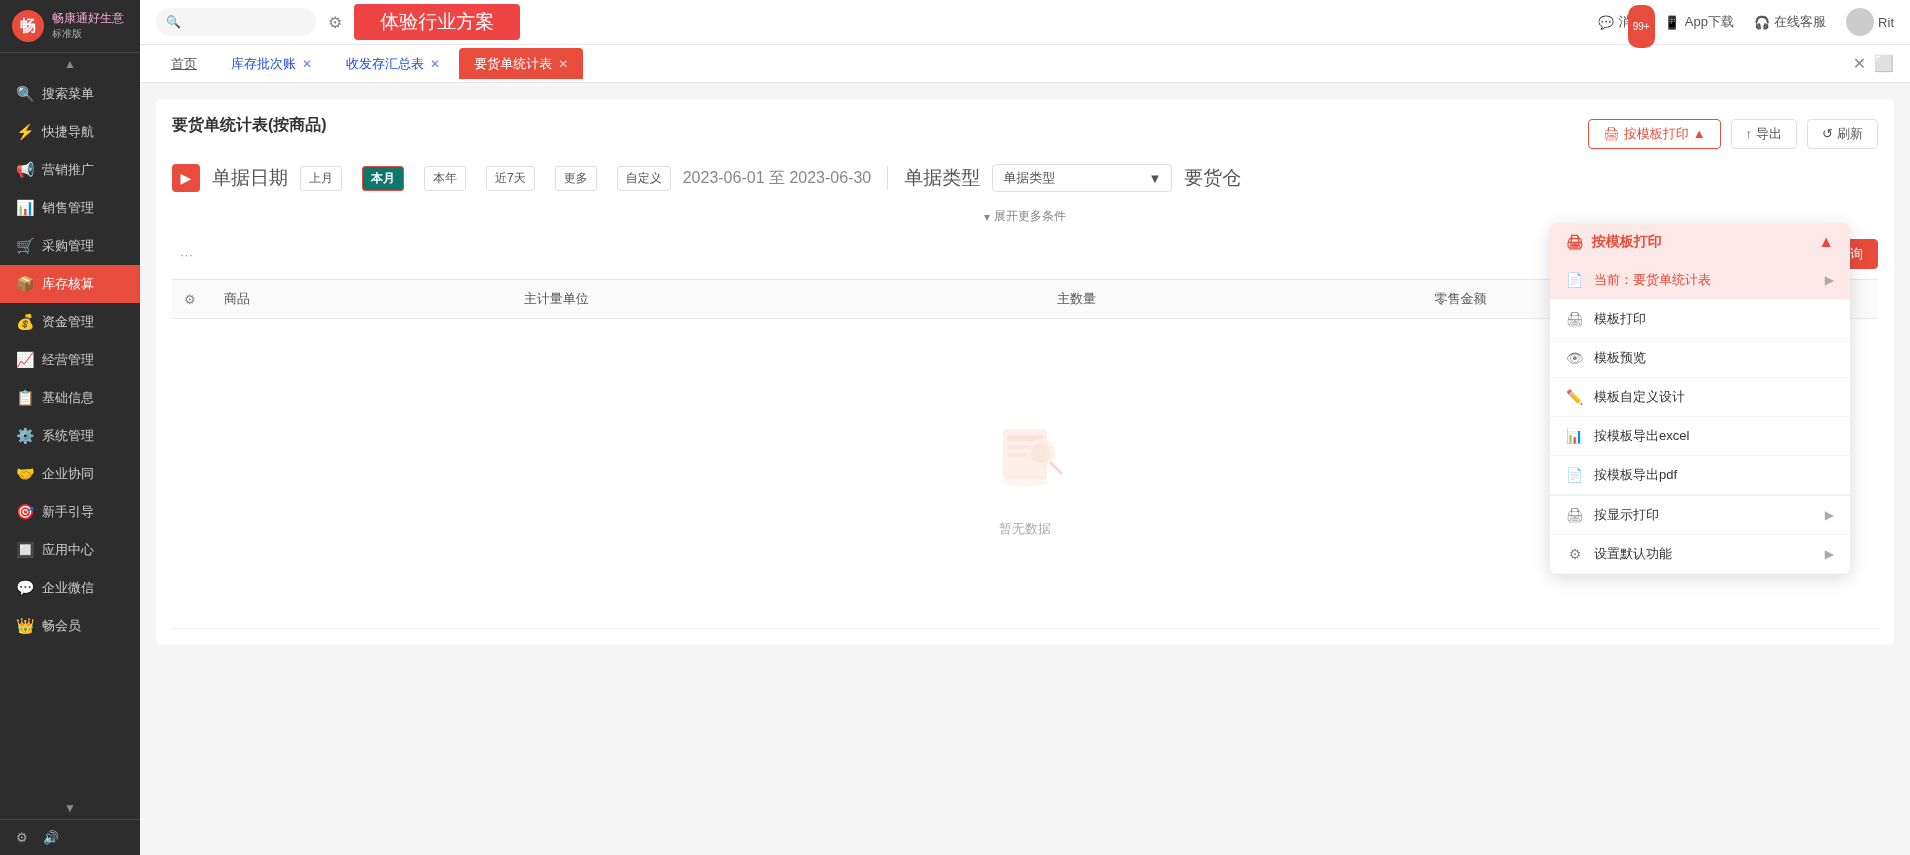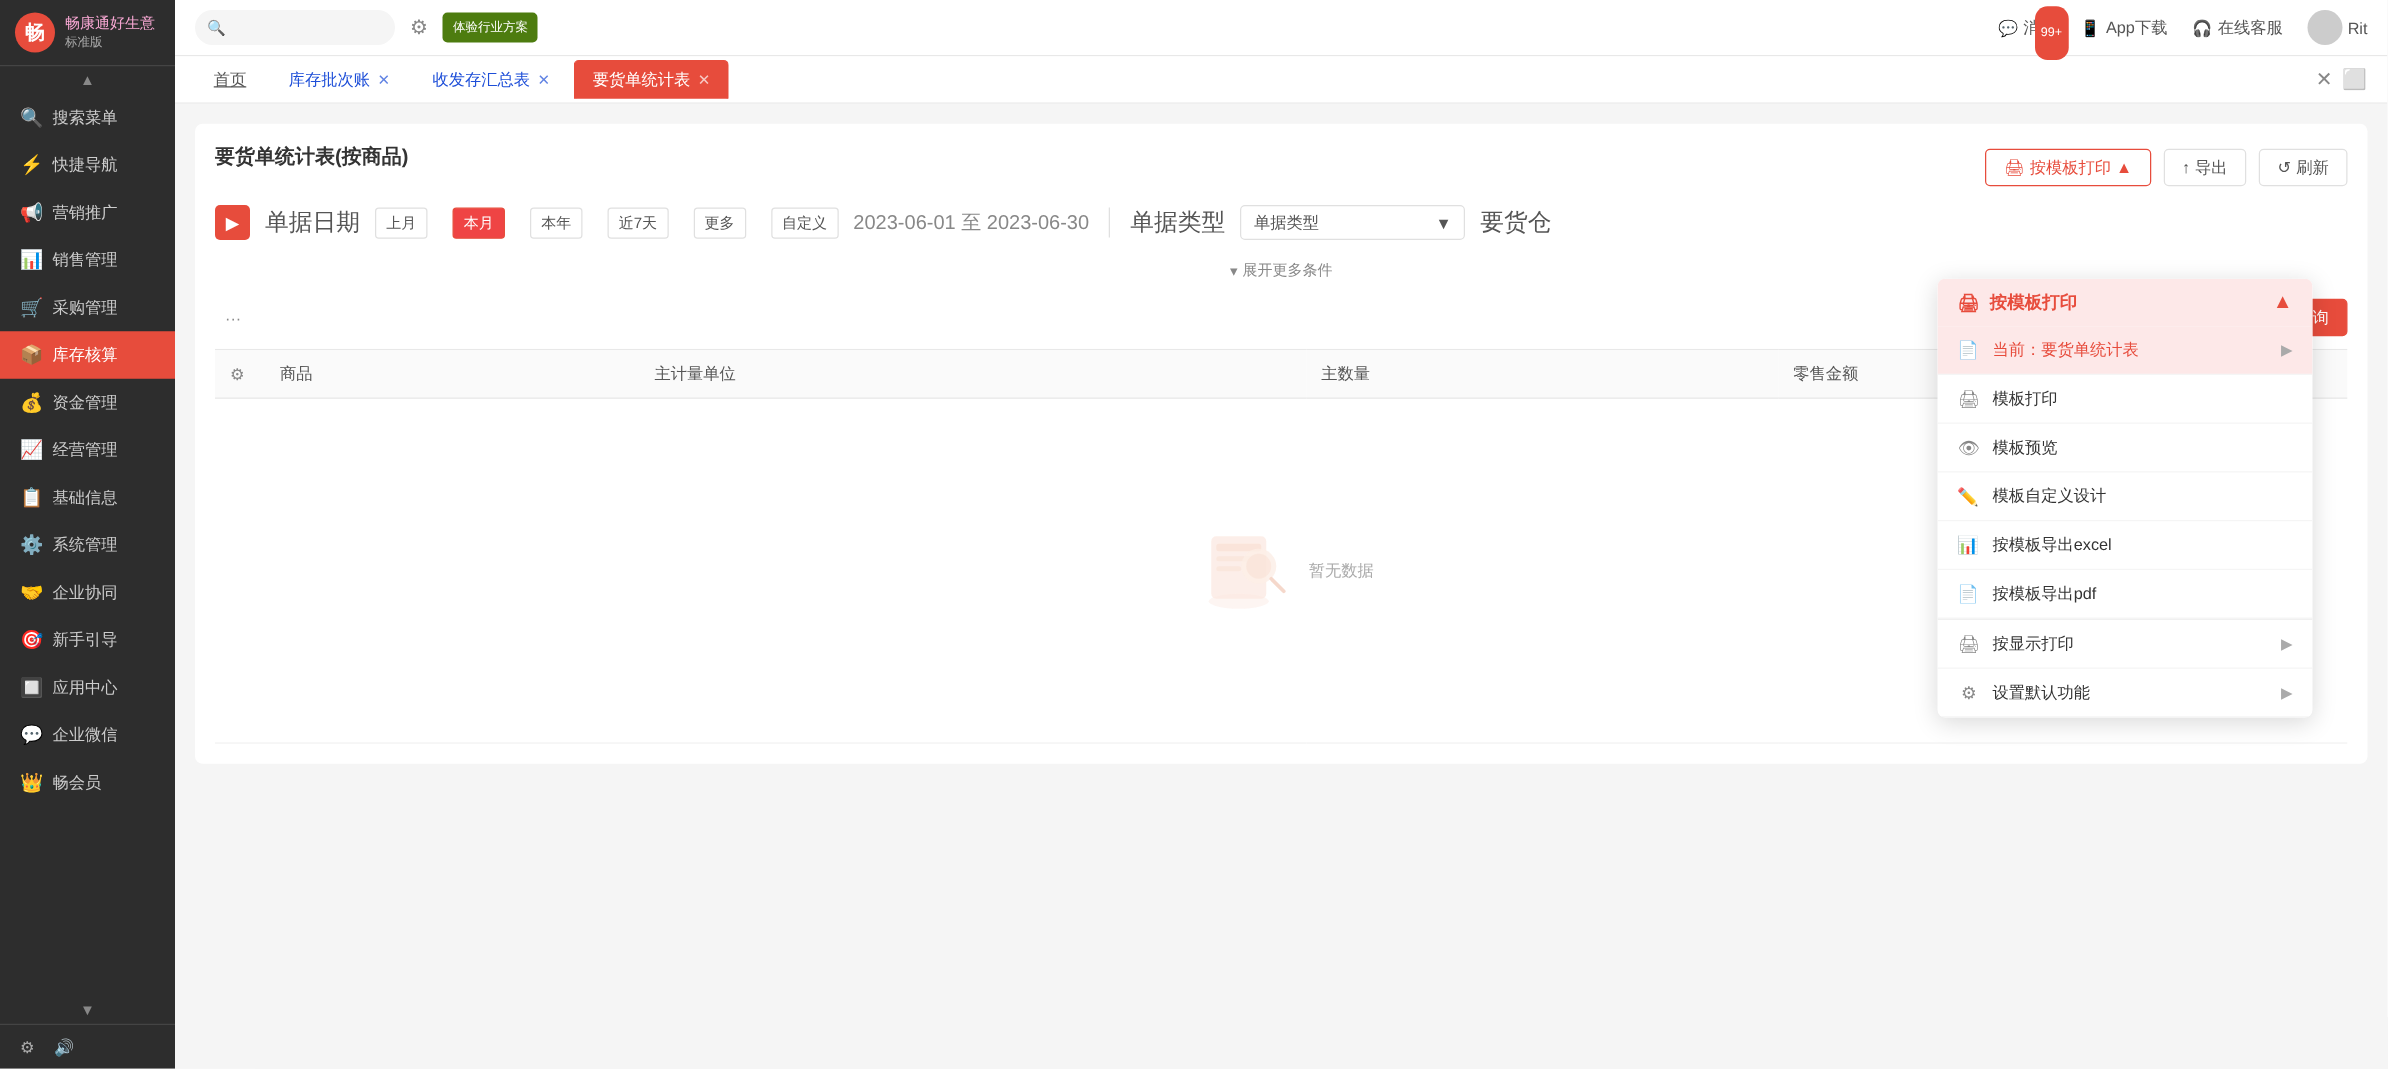--- a/index.html
+++ b/index.html
@@ -82,26 +82,26 @@
       border-radius: 14px;
       display: flex;
       align-items: center;
       padding: 0 10px;
       color: #999;
       font-size: 12px;
       gap: 6px;
     }
     .topbar-gear { color: #888; cursor: pointer; font-size: 16px; }
     .topbar-trial-btn {
-      background: #4d7c0f;
+      background: #ef4444;
       color: #fff;
       border: none;
       border-radius: 4px;
-      padding: 5px 8px;
-      font-size: 10px;
+      padding: 5px 26px;
+      font-size: 19px;
       cursor: pointer;
     }
     .topbar-right {
       margin-left: auto;
       display: flex;
       align-items: center;
       gap: 20px;
       color: #555;
       font-size: 13px;
     }
@@ -213,23 +213,24 @@
     .date-btn {
       padding: 3px 8px;
       border: 1px solid #e0e0e0;
       border-radius: 3px;
       cursor: pointer;
       font-size: 12px;
       color: #555;
       background: #fff;
     }
     .date-btn.active {
-      background: #ef4444;
+      background: #0f766e;
       color: #fff;
       border-color: #e74c3c;
+      font-weight: bold;
     }
     .date-range { font-size: 16px; color: #888; }
     .filter-select {
       display: flex;
       align-items: center;
       gap: 6px;
       border: 1px solid #e0e0e0;
       border-radius: 4px;
       padding: 4px 10px;
       min-width: 180px;
@@ -298,21 +299,21 @@
       font-weight: normal;
       white-space: nowrap;
     }
     thead th:first-child { width: 40px; }
     .table-settings-icon { color: #888; cursor: pointer; }
     tbody td { padding: 10px 12px; border-bottom: 1px solid #f0f0f0; color: #333; }
 
     
     .empty-state {
       display: flex;
-      flex-direction: row;
+      flex-direction: column;
       align-items: center;
       justify-content: center;
       padding: 80px 20px;
       color: #aaa;
       font-size: 13px;
       gap: 16px;
     }
     .empty-icon {
       font-size: 64px;
       opacity: 0.4;

